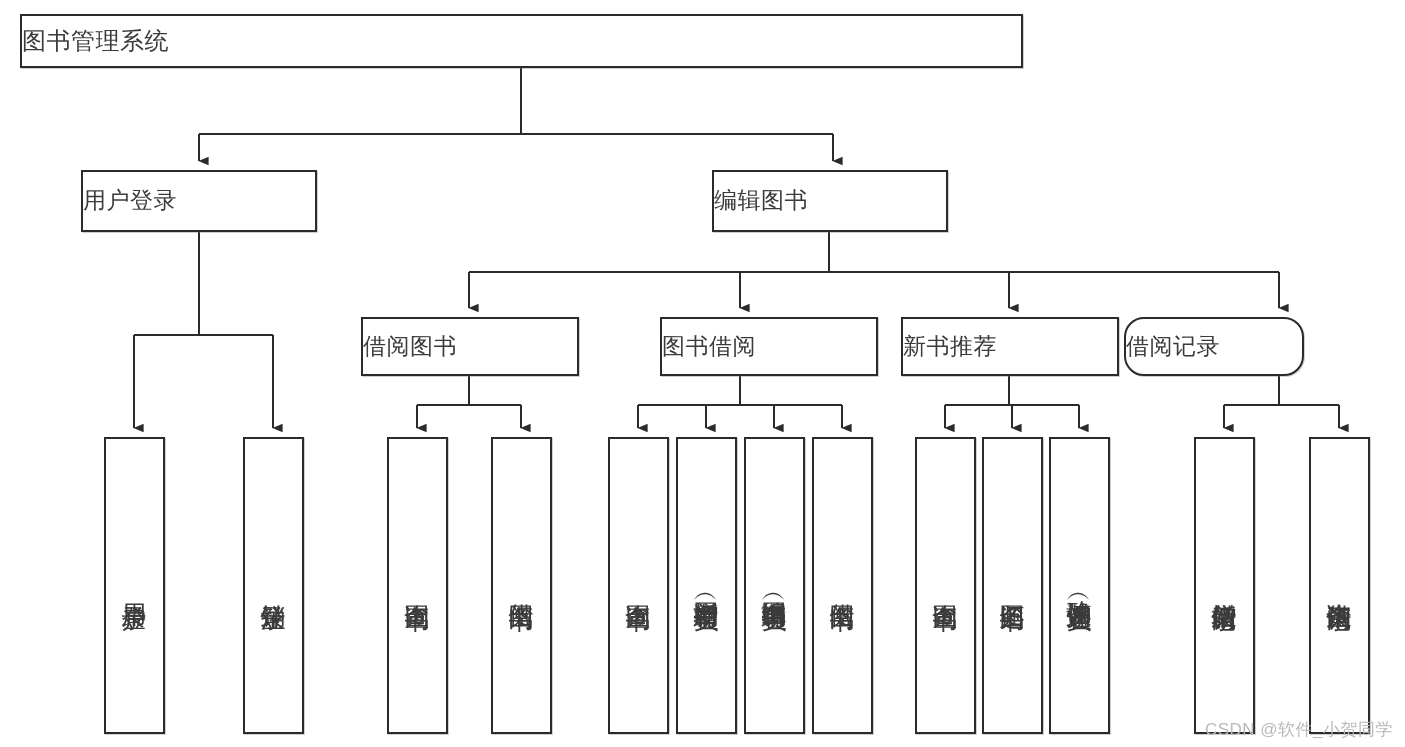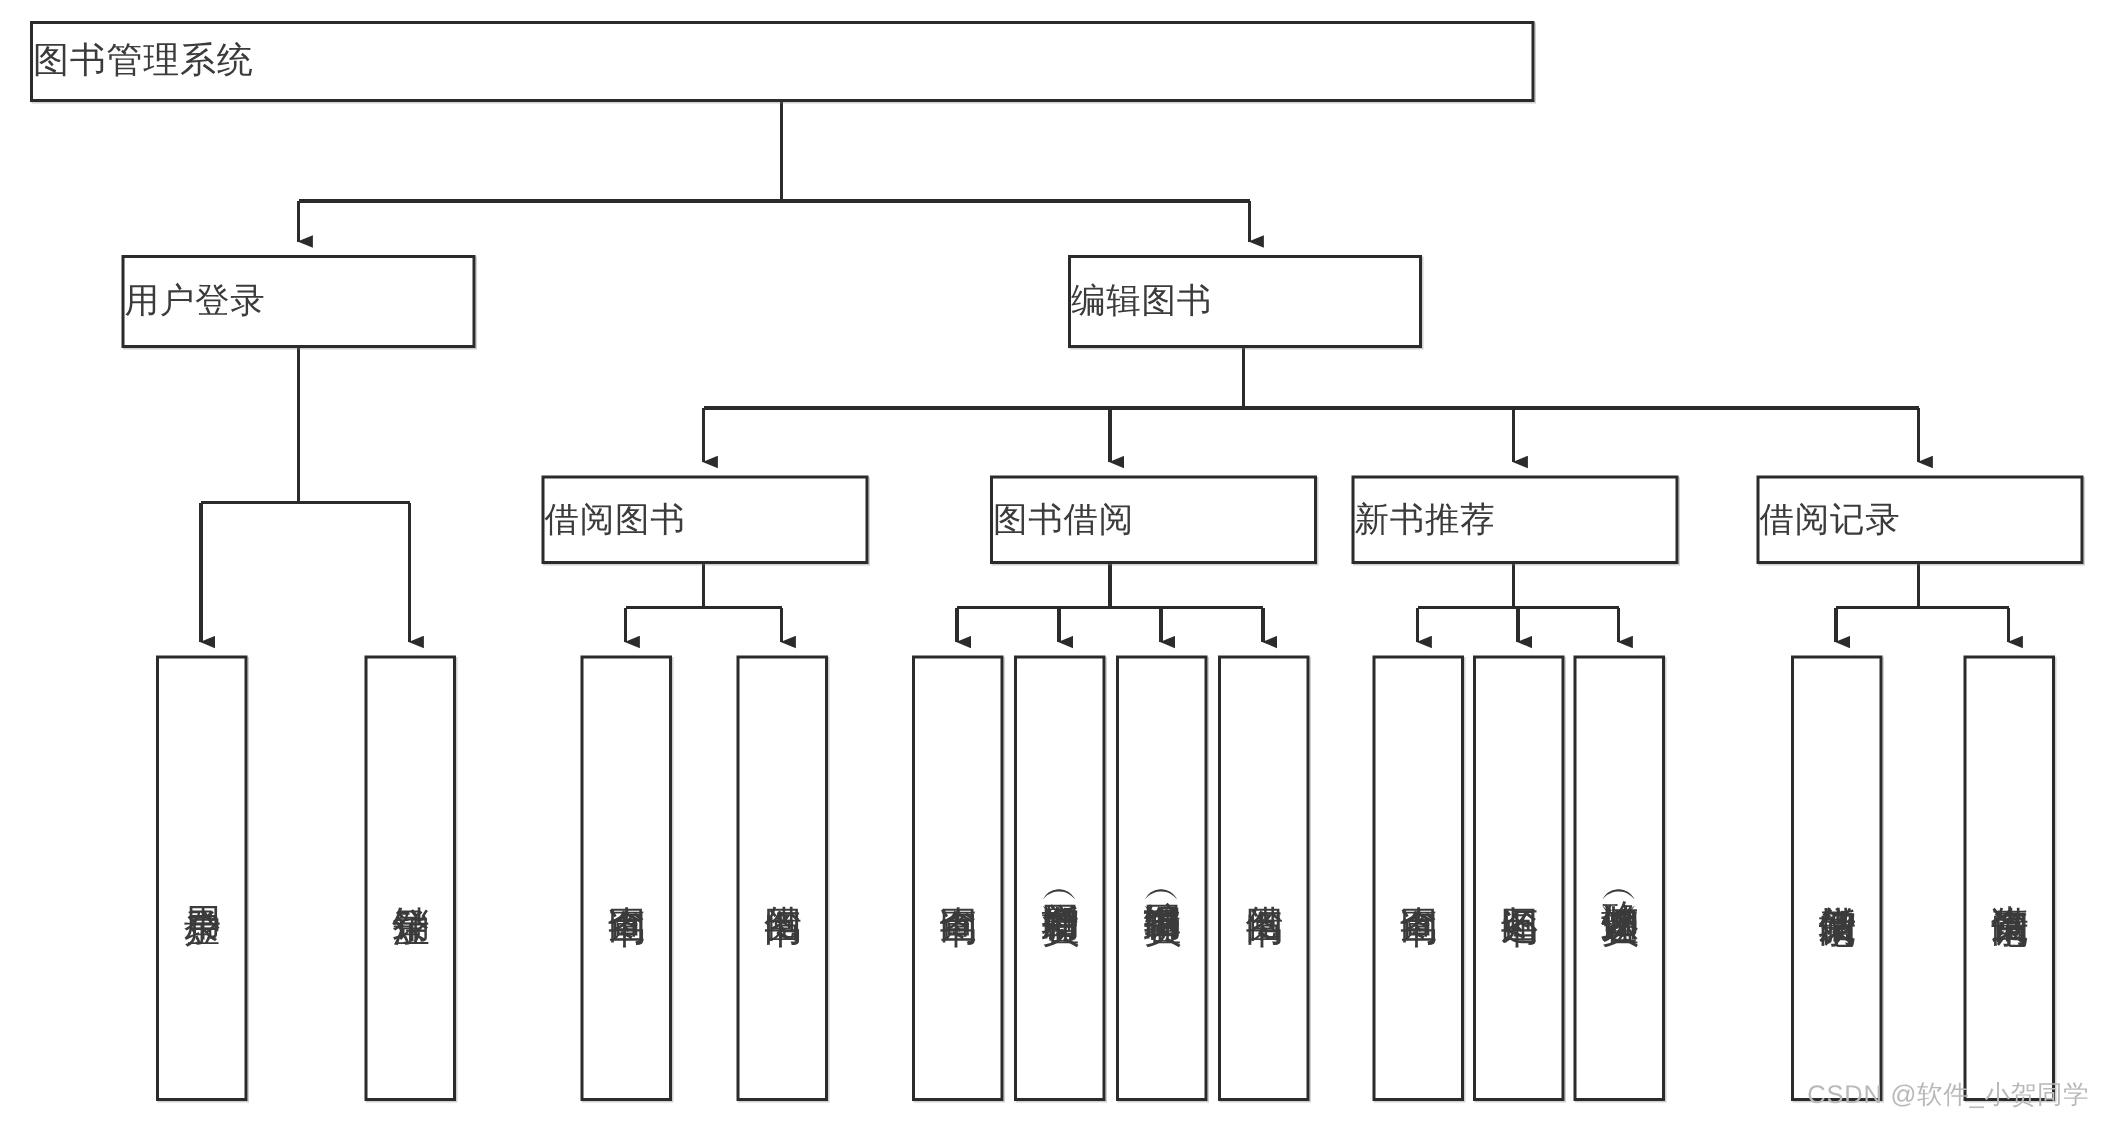--- a/index.html
+++ b/index.html
@@ -143,21 +143,21 @@
 
   <div class="node horiz" style="left:361px; top:317px; width:218px; height:59px;">
     <span class="label">借阅图书</span>
   </div>
   <div class="node horiz" style="left:632px; top:317px; width:218px; height:59px;margin-left:28px;">
     <span class="label">图书借阅</span>
   </div>
   <div class="node horiz" style="left:901px; top:317px; width:218px; height:59px;">
     <span class="label">新书推荐</span>
   </div>
-  <div class="node horiz" style="left:1171px; top:317px; width:218px; height:59px;">
+  <div class="node horiz" style="left:1124px; top:317px; width:180px; height:59px;border-radius:20px;">
     <span class="label">借阅记录</span>
   </div>
 
   <div class="node vert" style="left:104px; top:437px; width:61px; height:297px;">
     <span class="label">用户登录</span>
   </div>
   <div class="node vert" style="left:243px; top:437px; width:61px; height:297px;">
     <span class="label">注销登录</span>
   </div>
 

